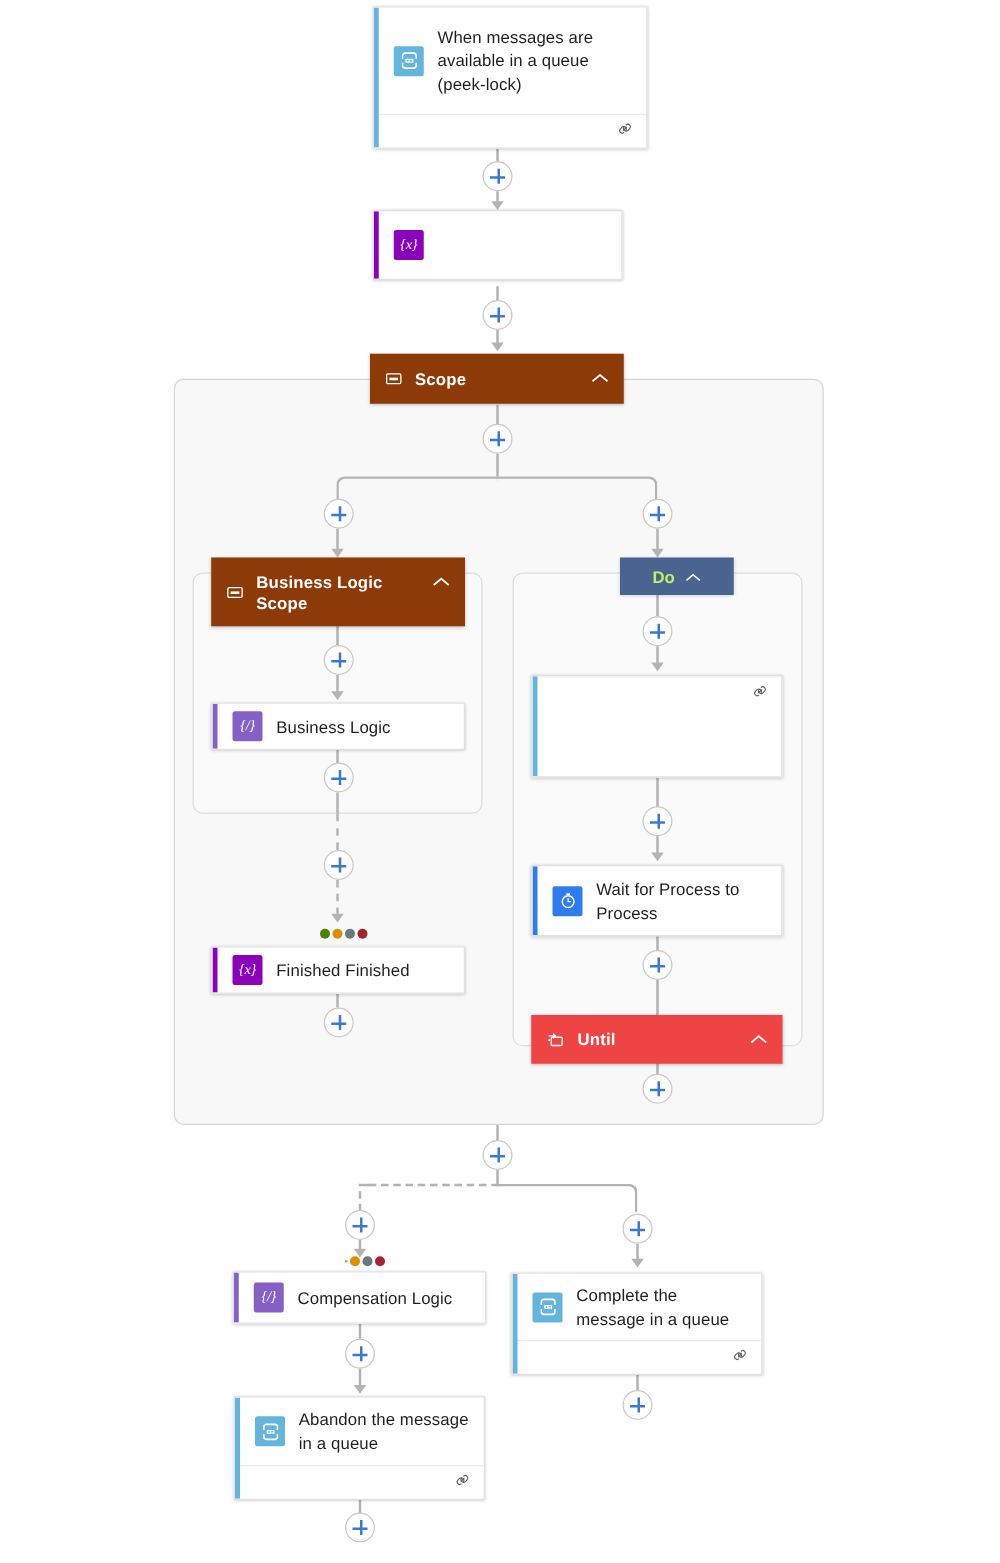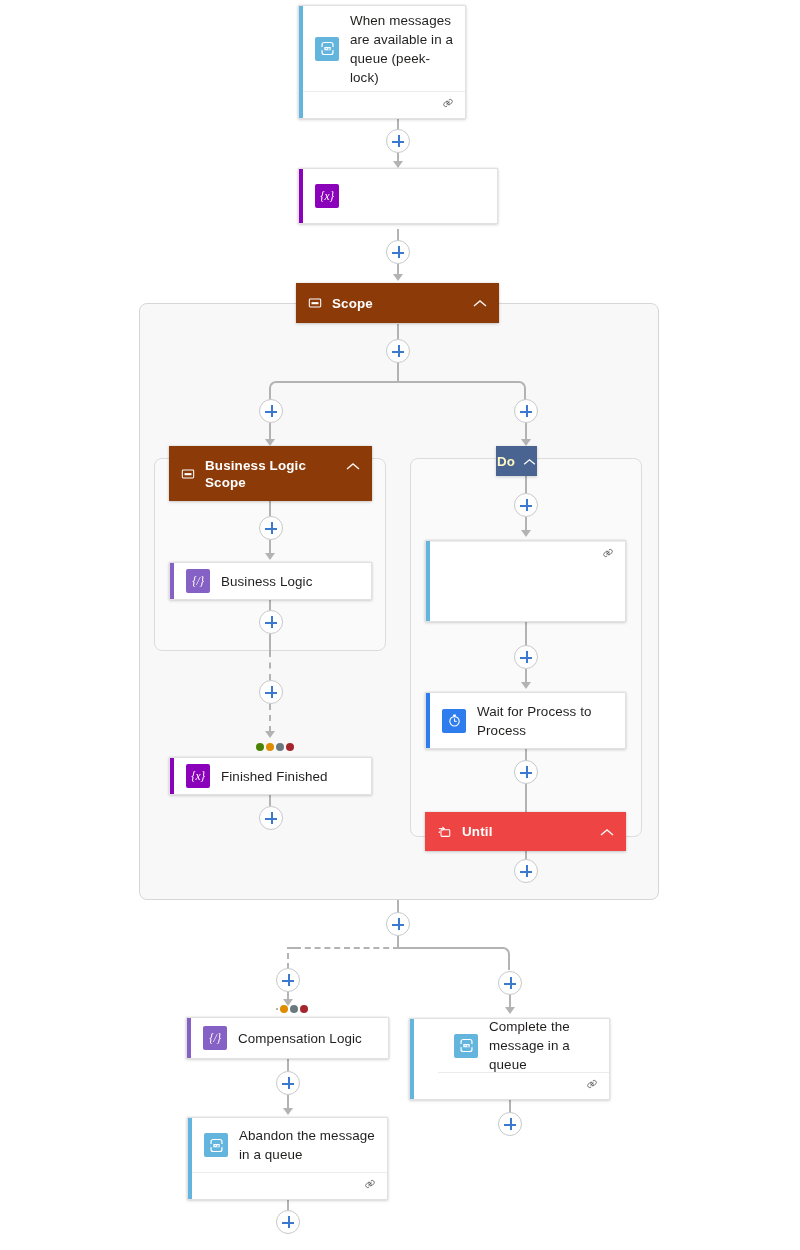--- a/index.html
+++ b/index.html
@@ -99,22 +99,22 @@
     letter-spacing: 0.15px;
   }
   .hdr .chev { flex: 0 0 auto; opacity: 0.95; }
   .hdr .hdr-ico { flex: 0 0 auto; display: flex; align-items: center; }
 
   
   .loop-tab {
     display: inline-flex;
     align-items: center;
     gap: 8px;
-    padding: 0 1px;
-    color: #fef9c3;
+    padding: 0 26px;
+    color: #bef264;
     font-size: 13.4px;
     font-weight: bold;
     box-shadow: 0 1px 3px rgba(0,0,0,0.18);
   }
 
   
   .plus {
     width: 24px; height: 24px;
     border-radius: 50%;
     background: #ffffff;
@@ -266,21 +266,21 @@
   <div class="abs plus" style="left:276px; top:1071px;"></div>
   <div class="abs edge v-edge" style="left:287px; top:1095px; height:14px;"></div>
   <div class="abs arrow" style="left:283px; top:1108px;"></div>
 
   <div class="abs edge v-edge" style="left:509px; top:1100px; height:13px;"></div>
   <div class="abs plus" style="left:498px; top:1112px;"></div>
 
   <div class="abs edge v-edge" style="left:287px; top:1200px; height:11px;"></div>
   <div class="abs plus" style="left:276px; top:1210px;"></div>
 
-  <div class="abs card" style="left:298px; top:5px; width:168px; height:114px;">
+  <div class="abs card" style="left:298px; top:5px; width:220px; height:114px;">
     <div class="accent" style="background:#64B5DD;"></div>
     <div class="card-body">
       <span class="tile" style="background:#64B5DD;">
         <svg width="15" height="15" viewBox="0 0 16 16" aria-hidden="true">
           <rect x="2.2" y="1.6" width="11.6" height="12.8" rx="2.2" fill="none" stroke="#ffffff" stroke-width="1.3"></rect>
           <rect x="1.2" y="6.4" width="13.6" height="3.4" fill="#64B5DD"></rect>
           <rect x="4.6" y="6.3" width="6.8" height="3.6" rx="0.6" fill="#ffffff"></rect>
           <circle cx="6.6" cy="8.1" r="0.75" fill="#64B5DD"></circle>
           <rect x="8.3" y="7.4" width="2.1" height="0.7" fill="#64B5DD"></rect>
           <rect x="8.3" y="8.6" width="2.1" height="0.7" fill="#64B5DD"></rect>
@@ -407,21 +407,21 @@
   </div>
 
   <div class="abs card" style="left:186px; top:1017px; width:203px; height:42px;">
     <div class="accent" style="background:#8661C5;"></div>
     <div class="card-body" style="padding-top:7px;padding-bottom:7px;">
       <span class="tile tile-var" style="background:#8661C5;">{<i>/</i>}</span>
       <span class="card-title">Compensation Logic</span>
     </div>
   </div>
 
-  <div class="abs card" style="left:409px; top:1018px; width:201px; height:82px;padding-left:28px;">
+  <div class="abs card" style="left:409px; top:1018px; width:201px; height:82px;">
     <div class="accent" style="background:#64B5DD;"></div>
     <div class="card-body">
       <span class="tile" style="background:#64B5DD;">
         <svg width="15" height="15" viewBox="0 0 16 16" aria-hidden="true">
           <rect x="2.2" y="1.6" width="11.6" height="12.8" rx="2.2" fill="none" stroke="#ffffff" stroke-width="1.3"></rect>
           <rect x="1.2" y="6.4" width="13.6" height="3.4" fill="#64B5DD"></rect>
           <rect x="4.6" y="6.3" width="6.8" height="3.6" rx="0.6" fill="#ffffff"></rect>
           <circle cx="6.6" cy="8.1" r="0.75" fill="#64B5DD"></circle>
           <rect x="8.3" y="7.4" width="2.1" height="0.7" fill="#64B5DD"></rect>
           <rect x="8.3" y="8.6" width="2.1" height="0.7" fill="#64B5DD"></rect>

